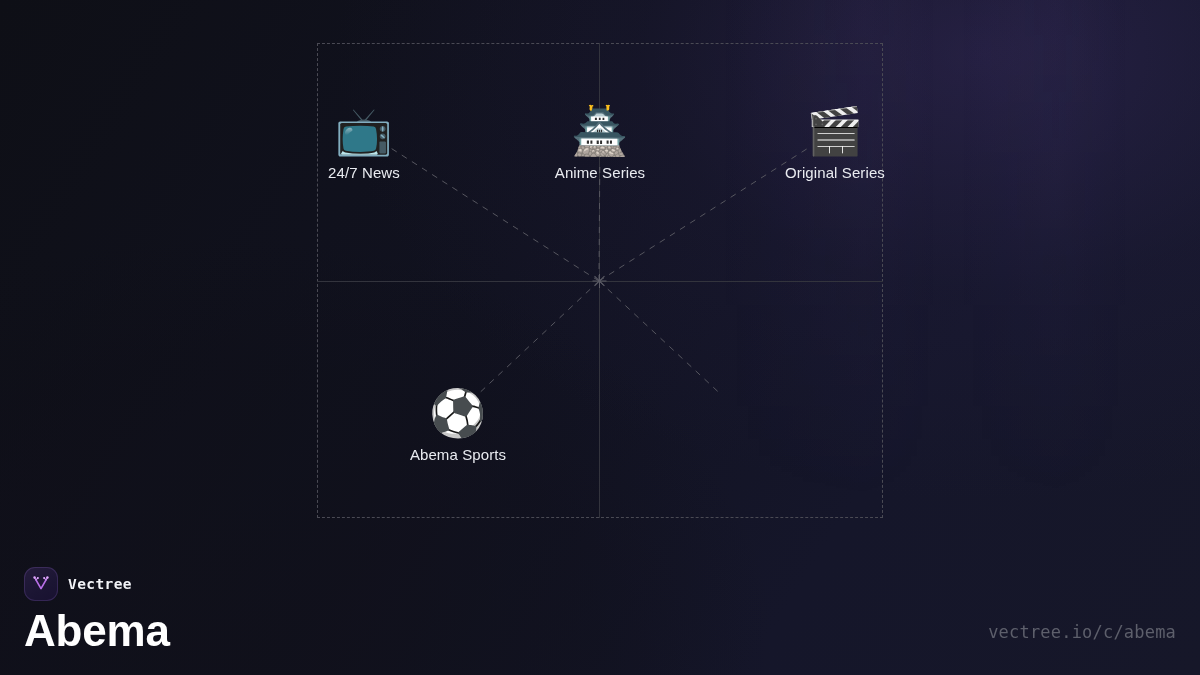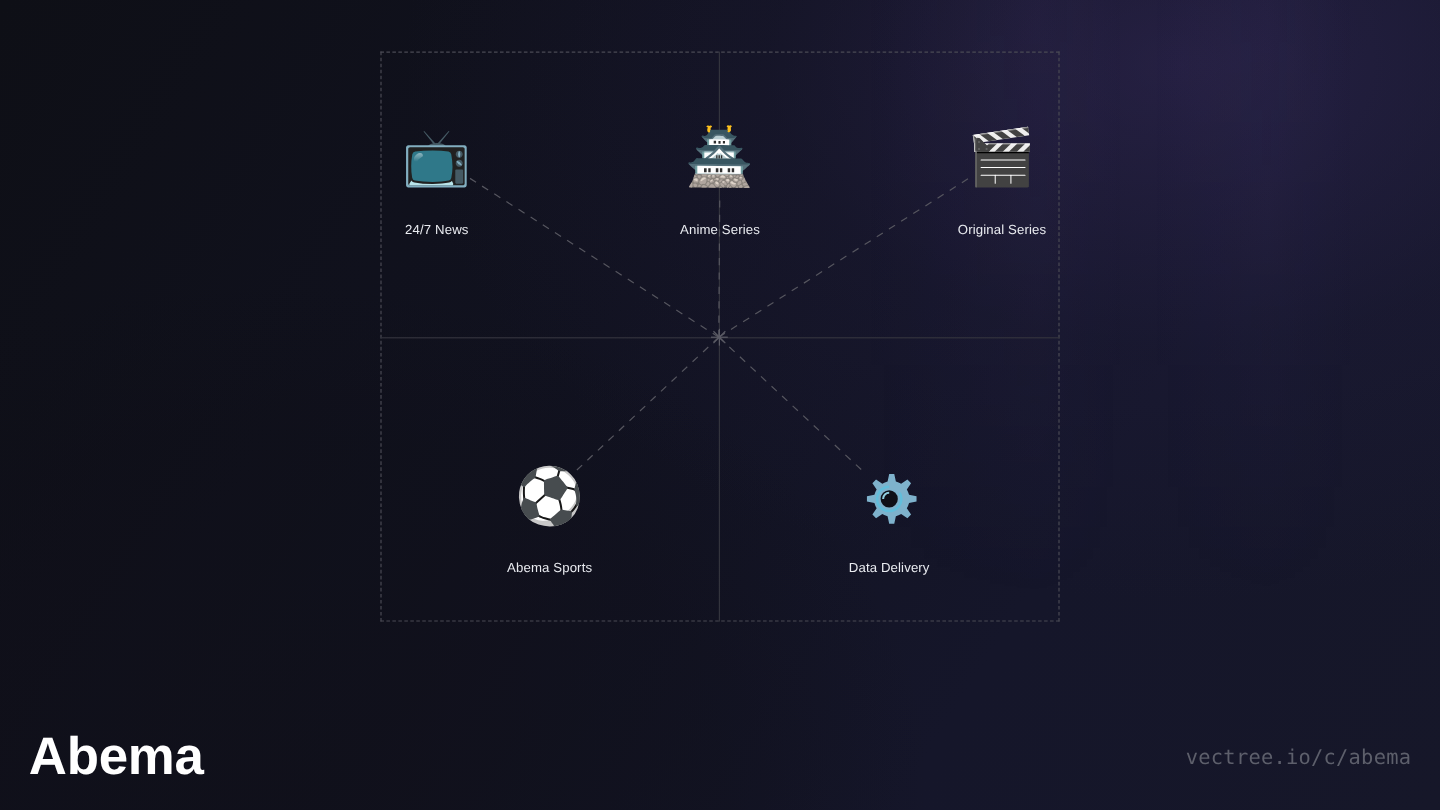--- a/index.html
+++ b/index.html
@@ -90,22 +90,22 @@
     user-select: none;
   }
   .node-icon {
     height: 62px;
     line-height: 62px;
     font-size: 46px;
     display: block;
   }
   .node-icon svg { vertical-align: middle; }
   .node-label {
-    margin-top: 24px;
-    font-size: 11px;
+    margin-top: 2px;
+    font-size: 15px;
     color: #e9ebf0;
     letter-spacing: 0.1px;
     white-space: nowrap;
   }
 
   
   #brand {
     position: absolute;
     left: 24px;
     bottom: 22px;
@@ -189,33 +189,34 @@
     <div class="node" id="node-original" style="left: 518px; top: 57px;">
       <span class="node-icon">🎬</span>
       <div class="node-label">Original Series</div>
     </div>
 
     <div class="node" id="node-sports" style="left: 141px; top: 339px;">
       <span class="node-icon">⚽</span>
       <div class="node-label">Abema Sports</div>
     </div>
 
-    <div class="node" id="node-delivery" style="left: 424px; top: 339px;">
-      <span class="node-icon">
-        <svg width="54" height="54" viewBox="0 0 64 64" aria-hidden="true">
-          <g fill="#7eb2cc">
-            <path d="M32 6 l5 0 1.6 7.4 a20 20 0 0 1 5.2 2.2 l6.2-4.2 3.6 3.6 -4.2 6.2 a20 20 0 0 1 2.2 5.2 l7.4 1.6 0 5 -7.4 1.6 a20 20 0 0 1 -2.2 5.2 l4.2 6.2 -3.6 3.6 -6.2-4.2 a20 20 0 0 1 -5.2 2.2 L37 55 l-5 0 -1.6-7.4 a20 20 0 0 1 -5.2-2.2 l-6.2 4.2 -3.6-3.6 4.2-6.2 a20 20 0 0 1 -2.2-5.2 L10 33 l0-5 7.4-1.6 a20 20 0 0 1 2.2-5.2 l-4.2-6.2 3.6-3.6 6.2 4.2 a20 20 0 0 1 5.2-2.2 z"></path>
-          </g>
-          <circle cx="32" cy="30.5" r="8.5" fill="#0f1017"></circle>
-          <path d="M32 18.5 a12 12 0 1 0 10.4 6" fill="none" stroke="#58c2e0" stroke-width="2.4" opacity="0.75"></path>
-          <path d="M26 30.5 a6 6 0 0 1 6-6" fill="none" stroke="#9fe3f5" stroke-width="2" opacity="0.9"></path>
+  </div>
+
+  <div id="brand">
+    <div id="brand-row">
+      <div id="brand-logo">
+        <svg width="22" height="22" viewBox="0 0 24 24" aria-hidden="true">
+          <path d="M6.5 7.5 L12 17 L17.5 7.5" fill="none" stroke="#b86fe8" stroke-width="1.8" stroke-linecap="round" stroke-linejoin="round"></path>
+          <path d="M6.5 7.5 L5 5.2 M6.5 7.5 L8.4 5.6" fill="none" stroke="#cf8cf2" stroke-width="1.3" stroke-linecap="round"></path>
+          <path d="M17.5 7.5 L19 5.2 M17.5 7.5 L15.6 5.6" fill="none" stroke="#cf8cf2" stroke-width="1.3" stroke-linecap="round"></path>
+          <circle cx="5" cy="5" r="1.35" fill="#e0a6ff"></circle>
+          <circle cx="8.6" cy="5.4" r="1.1" fill="#e0a6ff"></circle>
+          <circle cx="19" cy="5" r="1.35" fill="#e0a6ff"></circle>
+          <circle cx="15.4" cy="5.4" r="1.1" fill="#e0a6ff"></circle>
         </svg>
-      </span>
-      <div class="node-label">Data Delivery</div>
-    </div>
-  </div>
-
-  <div id="brand">
+      </div>
+      <div id="brand-name">Vectree</div>
+    </div>
     <div id="brand-title">Abema</div>
   </div>
 
   <div id="brand-url">vectree.io/c/abema</div>
 </div>
 
 </body></html>

